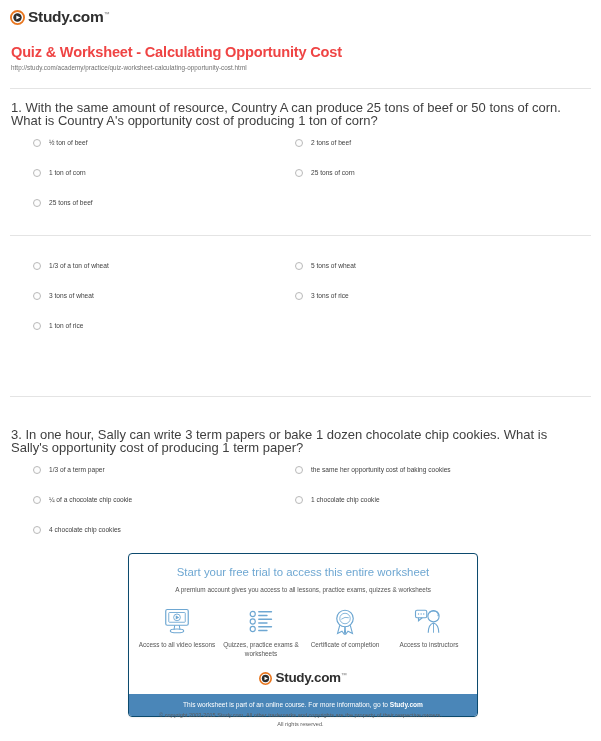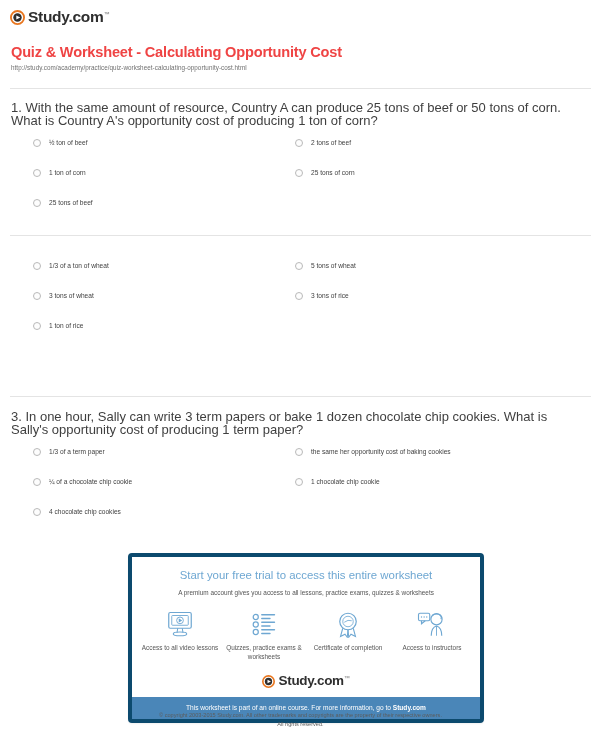--- a/index.html
+++ b/index.html
@@ -115,21 +115,21 @@
   .opt-row-1 { top: 30px; }
   .opt-row-2 { top: 60px; }
 
   
   .promo {
     position: absolute;
     left: 128px;
     top: 553px;
     width: 348px;
     background: #ffffff;
-    border: 4px solid #0c4a6e;
+    border: 1px solid #0c4a6e;
     border-radius: 4px;
     box-shadow: 0 1px 2px rgba(0,0,0,0.06);
     overflow: hidden;
   }
   .promo-head {
     text-align: center;
     padding: 11px 10px 0 10px;
   }
   .promo-title {
     font-size: 11.4px;
@@ -259,21 +259,21 @@
         <span>5 tons of wheat</span>
       </div>
       <div class="opt opt-col-right opt-row-1">
         <span class="radio"></span>
         <span>3 tons of rice</span>
       </div>
     </div>
   </div>
   <div class="rule" style="top:396px"></div>
 
-  <div class="question" style="top:410px">
+  <div class="question" style="top:428px">
     <div class="q-text">3. In one hour, Sally can write 3 term papers or bake 1 dozen chocolate chip cookies. What is Sally's opportunity cost of producing 1 term paper?</div>
     <div class="options" style="height:75px">
       <div class="opt opt-col-left opt-row-0">
         <span class="radio"></span>
         <span>1/3 of a term paper</span>
       </div>
       <div class="opt opt-col-left opt-row-1">
         <span class="radio"></span>
         <span>¼ of a chocolate chip cookie</span>
       </div>

